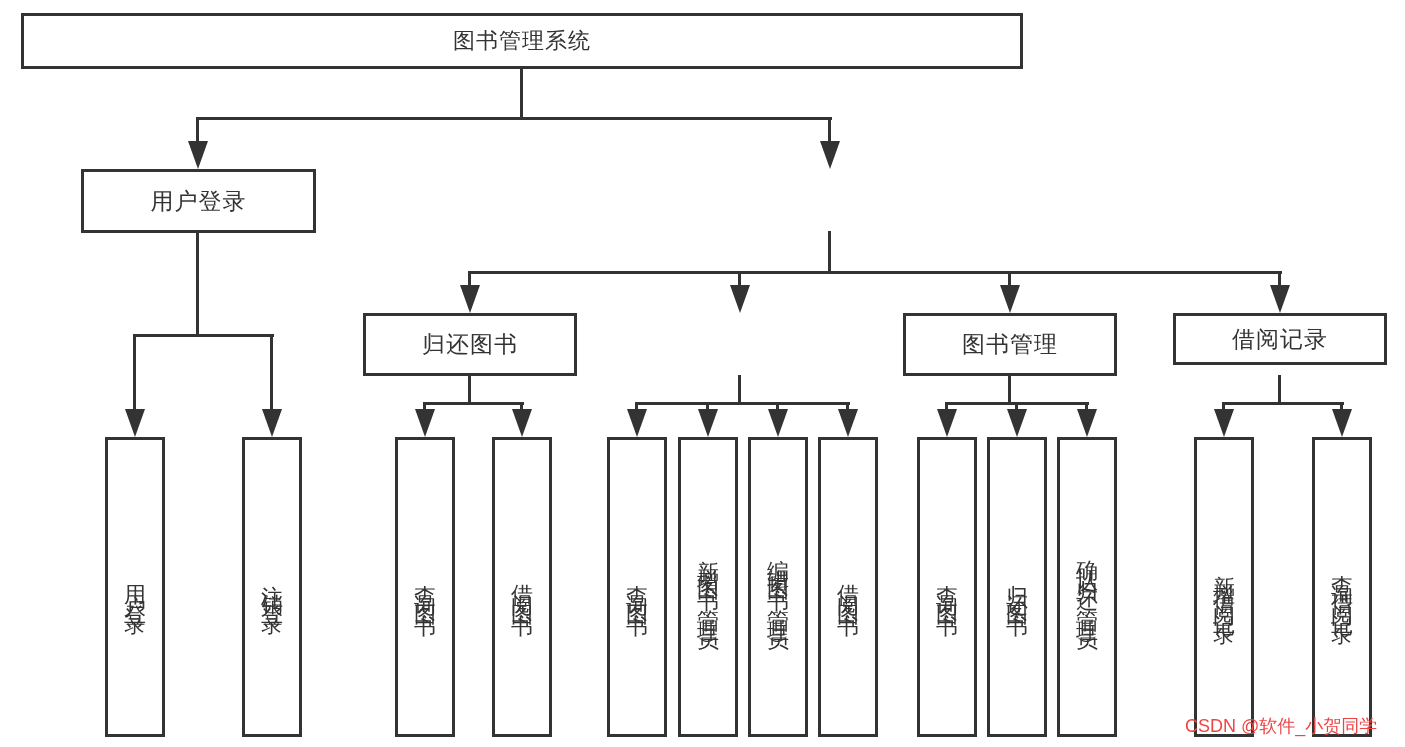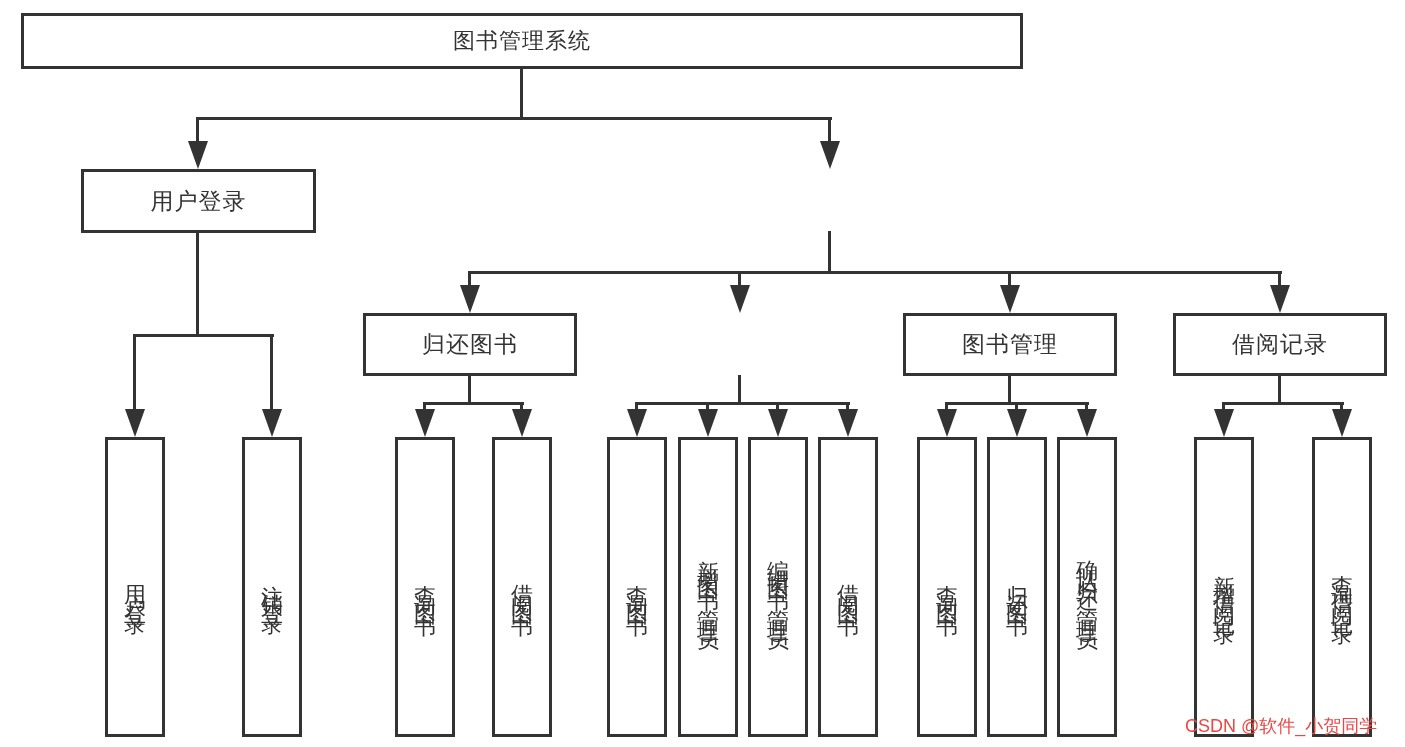--- a/index.html
+++ b/index.html
@@ -21,21 +21,21 @@
     color:#333333;
     z-index:2;
   }
   .hbox{font-size:23px;letter-spacing:1px;}
   #b-root{left:21px;top:13px;width:1002px;height:56px;font-size:22px;}
   #b-l2-0{left:81px;top:169px;width:235px;height:64px;}
   #b-l2-1{left:712px;top:169px;width:235px;height:64px;}
   #b-l3-0{left:363px;top:313px;width:214px;height:63px;}
   #b-l3-1{left:633px;top:313px;width:214px;height:63px;}
   #b-l3-2{left:903px;top:313px;width:214px;height:63px;}
-  #b-l3-3{left:1173px;top:313px;width:214px;height:63px;}
+  #b-l3-3{left:1173px;top:313px;width:214px;height:52px;}
   .vbox{top:437px;width:60px;height:300px;}
   .vbox .vt{
     writing-mode:vertical-rl;
     text-orientation:mixed;
     font-size:22px;
     line-height:1;
     letter-spacing:10px;
     white-space:nowrap;
   }
   #b-a0{left:105px;} #b-a1{left:242px;}

